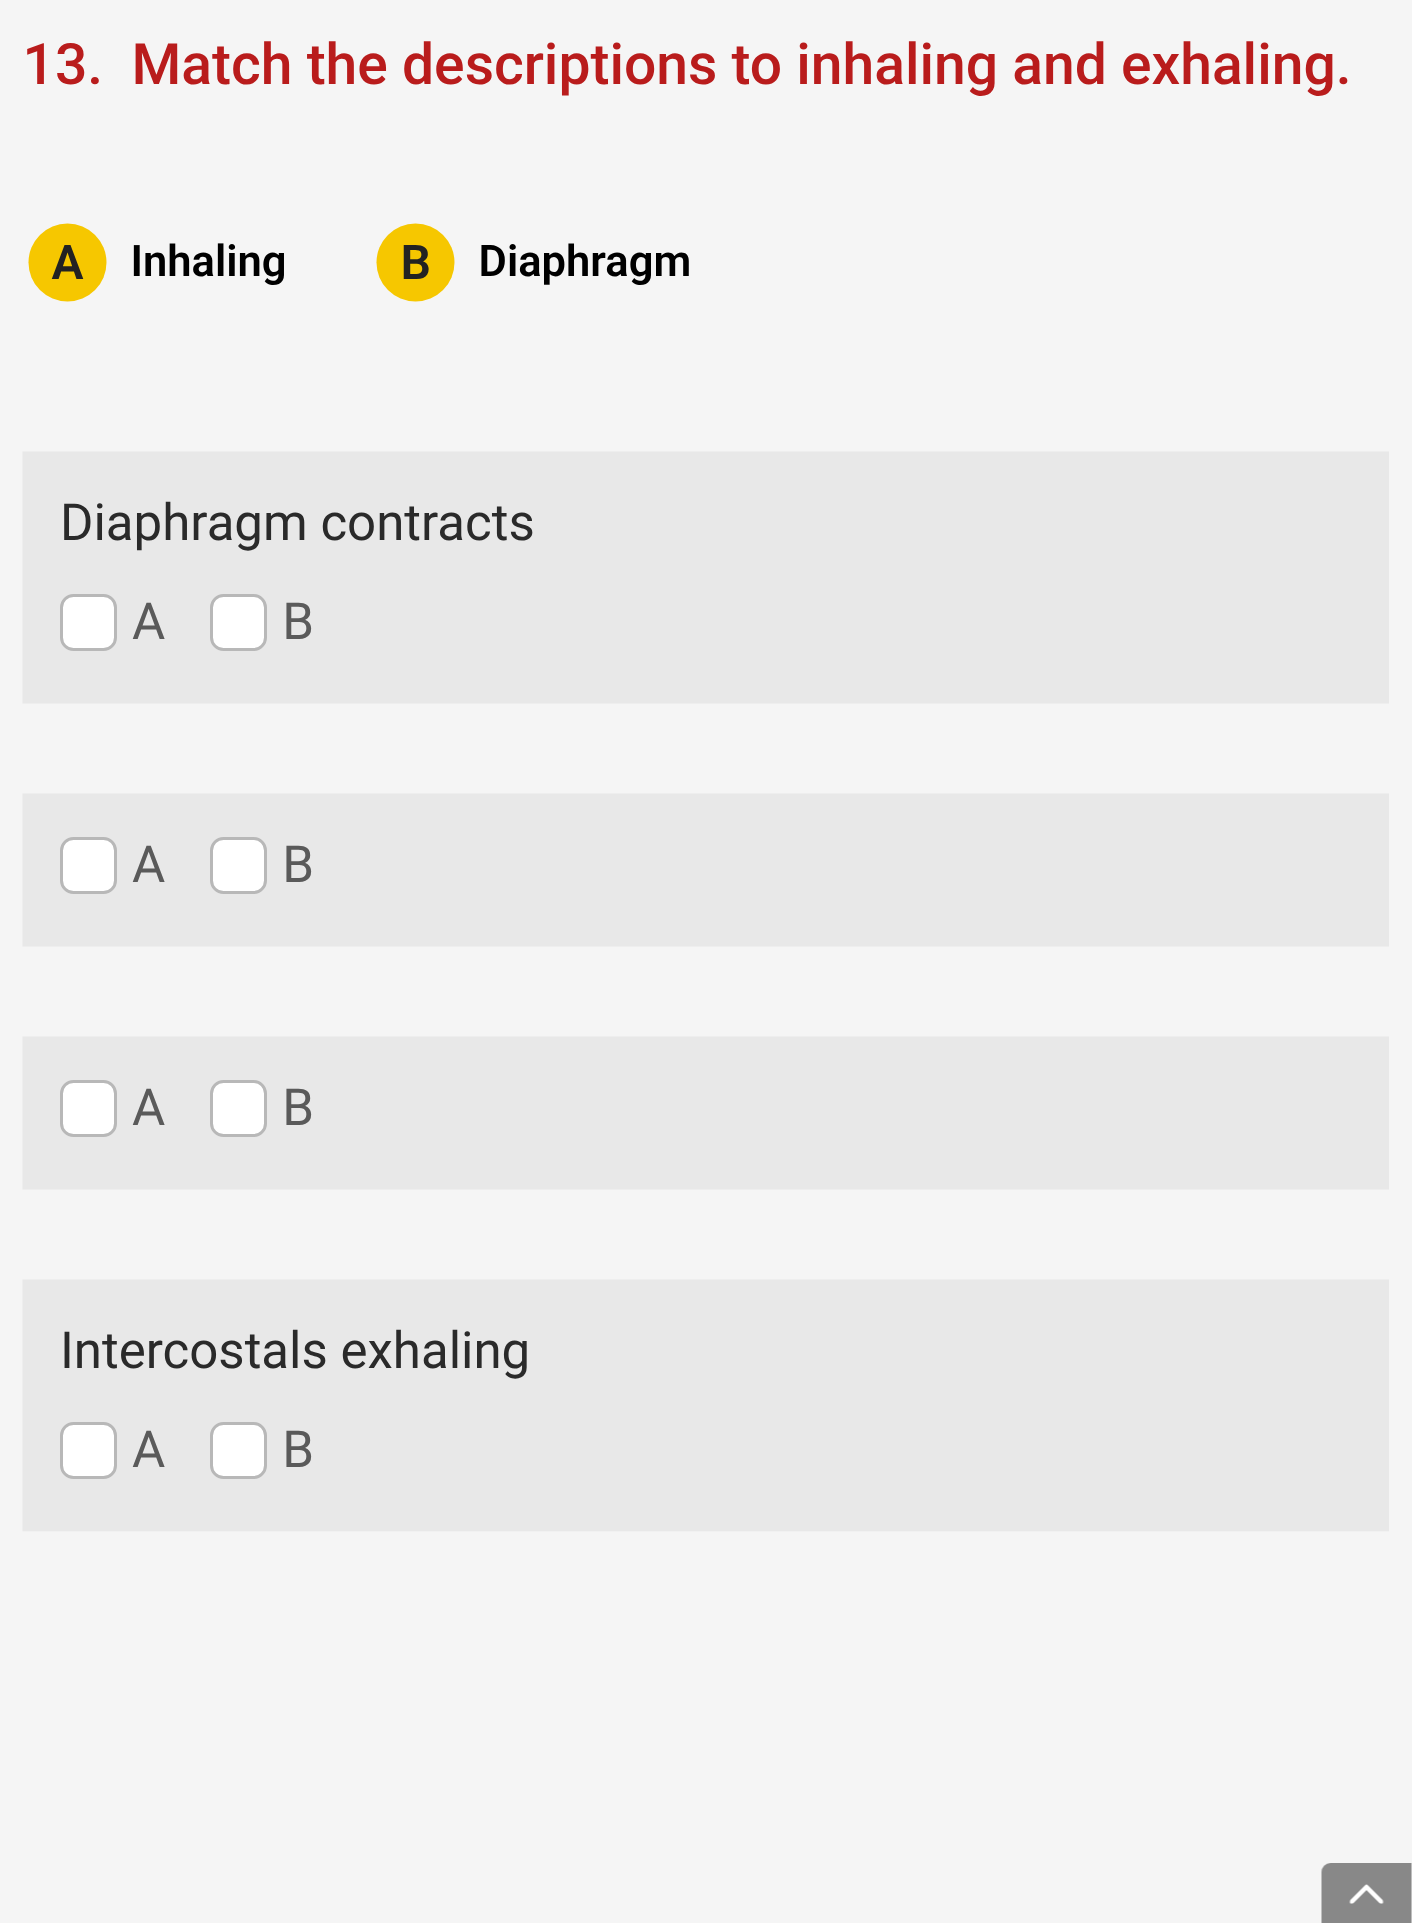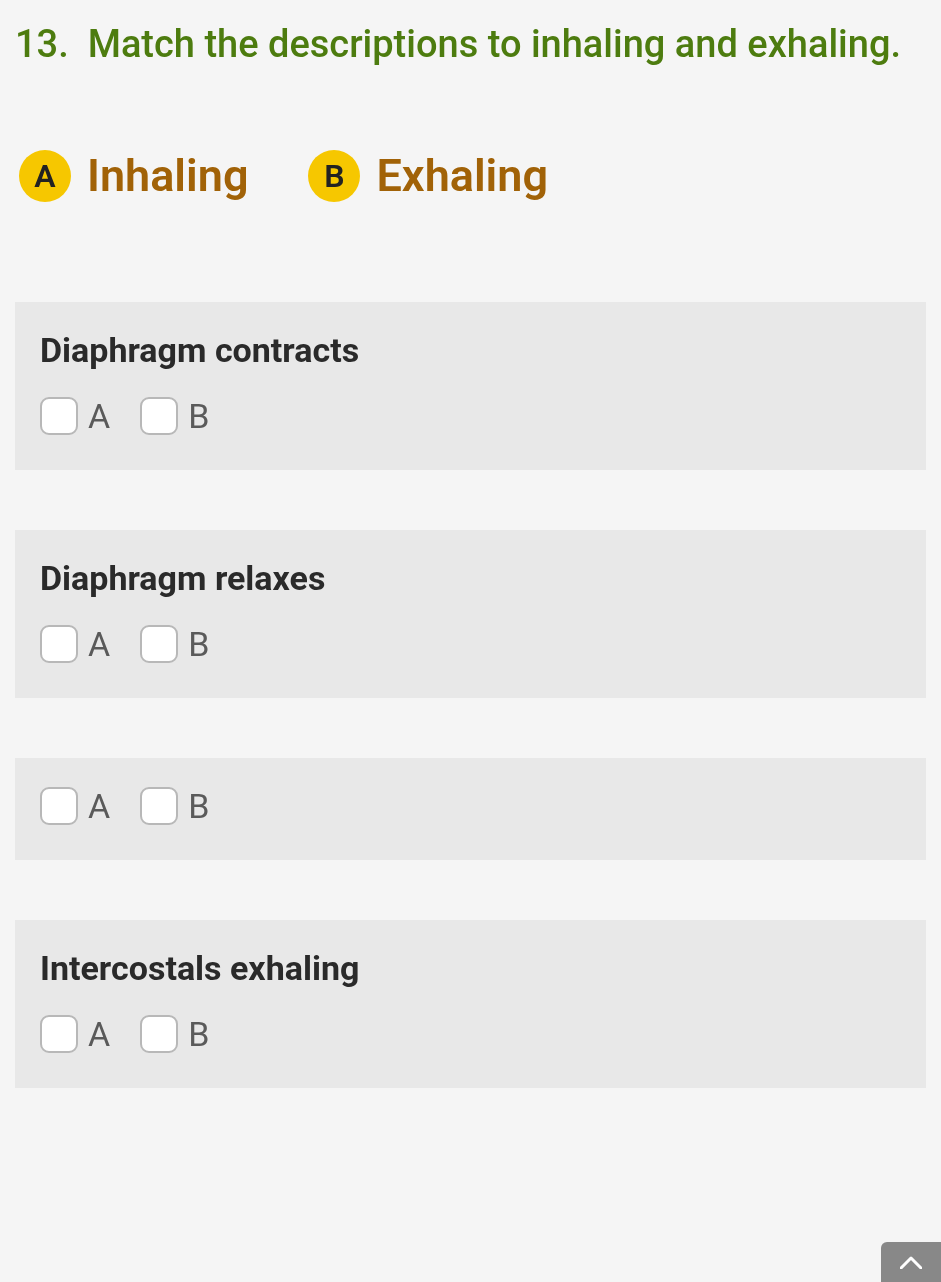--- a/index.html
+++ b/index.html
@@ -10,21 +10,21 @@
   body {
     font-family: -apple-system, BlinkMacSystemFont, "Segoe UI", Roboto, Helvetica, Arial, sans-serif;
     background-color: #f5f5f5;
     width: 941px;
     padding: 20px 15px 0 15px;
     color: #333;
   }
   .question-title {
     font-size: 38px;
     font-weight: 500;
-    color: #4d7c0f;
+    color: #b91c1c;
     line-height: 1.3;
     margin-bottom: 80px;
   }
   .options-legend {
     display: flex;
     gap: 60px;
     margin-bottom: 100px;
     padding-left: 4px;
   }
   .legend-item {
@@ -38,32 +38,32 @@
     border-radius: 50%;
     background-color: #f6c700;
     display: flex;
     align-items: center;
     justify-content: center;
     font-size: 32px;
     font-weight: 600;
     color: #222;
   }
   .legend-label {
-    font-size: 45px;
+    font-size: 29px;
     font-weight: 600;
-    color: #a16207;
+    color: #000000;
   }
   .answer-block {
     background-color: #e8e8e8;
     padding: 28px 25px 34px 25px;
     margin-bottom: 60px;
   }
   .answer-text {
     font-size: 34px;
-    font-weight: 700;
+    font-weight: 400;
     color: #2a2a2a;
     margin-bottom: 26px;
   }
   .checkbox-row {
     display: flex;
     gap: 30px;
     align-items: center;
   }
   .checkbox-option {
     display: flex;
@@ -107,40 +107,39 @@
   <span>Match the descriptions to inhaling and exhaling.</span>
 </h1>
 
 <div class="options-legend">
   <div class="legend-item">
     <div class="legend-circle">A</div>
     <div class="legend-label">Inhaling</div>
   </div>
   <div class="legend-item">
     <div class="legend-circle">B</div>
-    <div class="legend-label">Exhaling</div>
+    <div class="legend-label">Diaphragm</div>
   </div>
 </div>
 
 <div class="answer-block">
   <div class="answer-text">Diaphragm contracts</div>
   <div class="checkbox-row">
     <label class="checkbox-option">
       <span class="checkbox-box"></span>
       <span class="checkbox-label">A</span>
     </label>
     <label class="checkbox-option">
       <span class="checkbox-box"></span>
       <span class="checkbox-label">B</span>
     </label>
   </div>
 </div>
 
 <div class="answer-block">
-  <div class="answer-text">Diaphragm relaxes</div>
   <div class="checkbox-row">
     <label class="checkbox-option">
       <span class="checkbox-box"></span>
       <span class="checkbox-label">A</span>
     </label>
     <label class="checkbox-option">
       <span class="checkbox-box"></span>
       <span class="checkbox-label">B</span>
     </label>
   </div>

